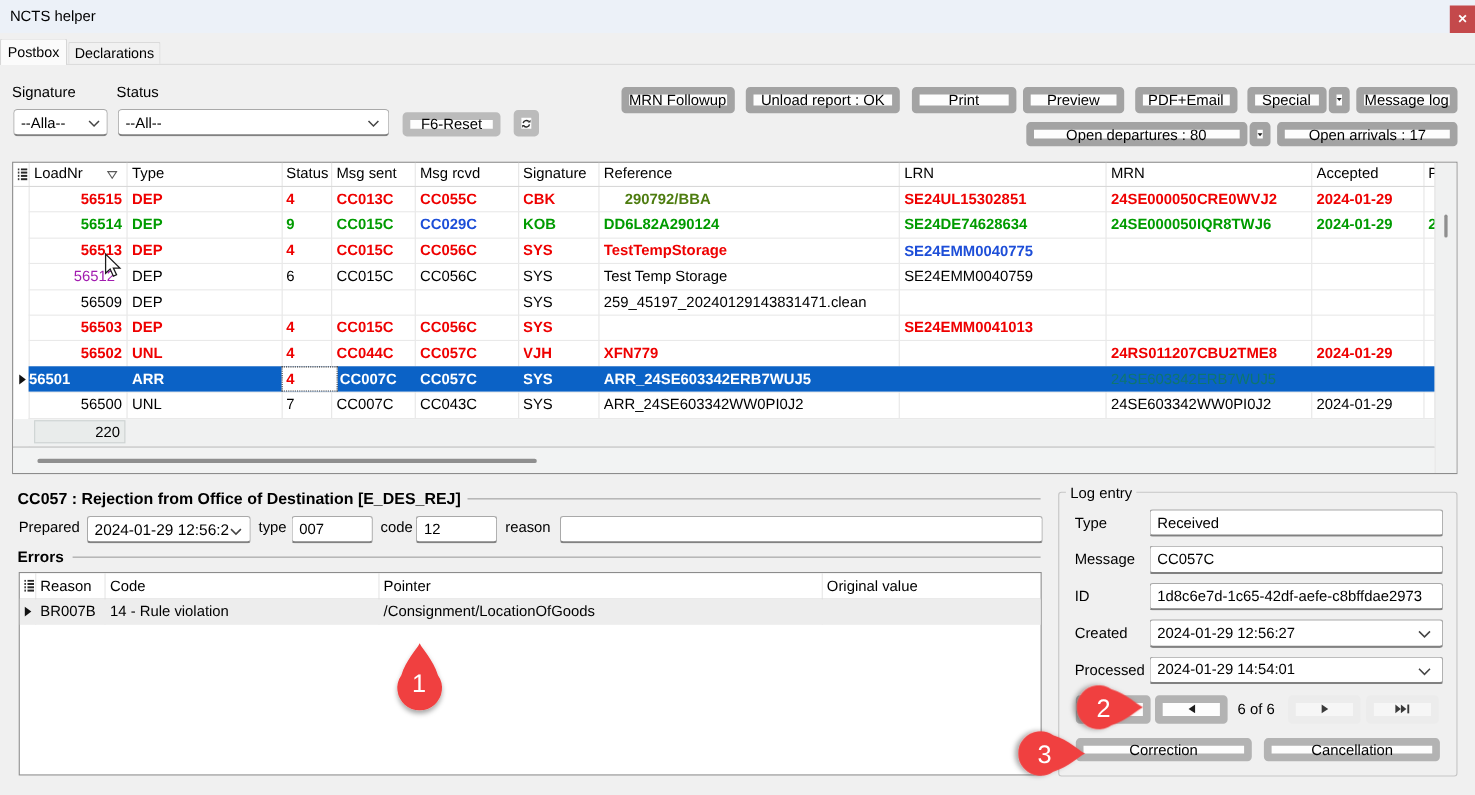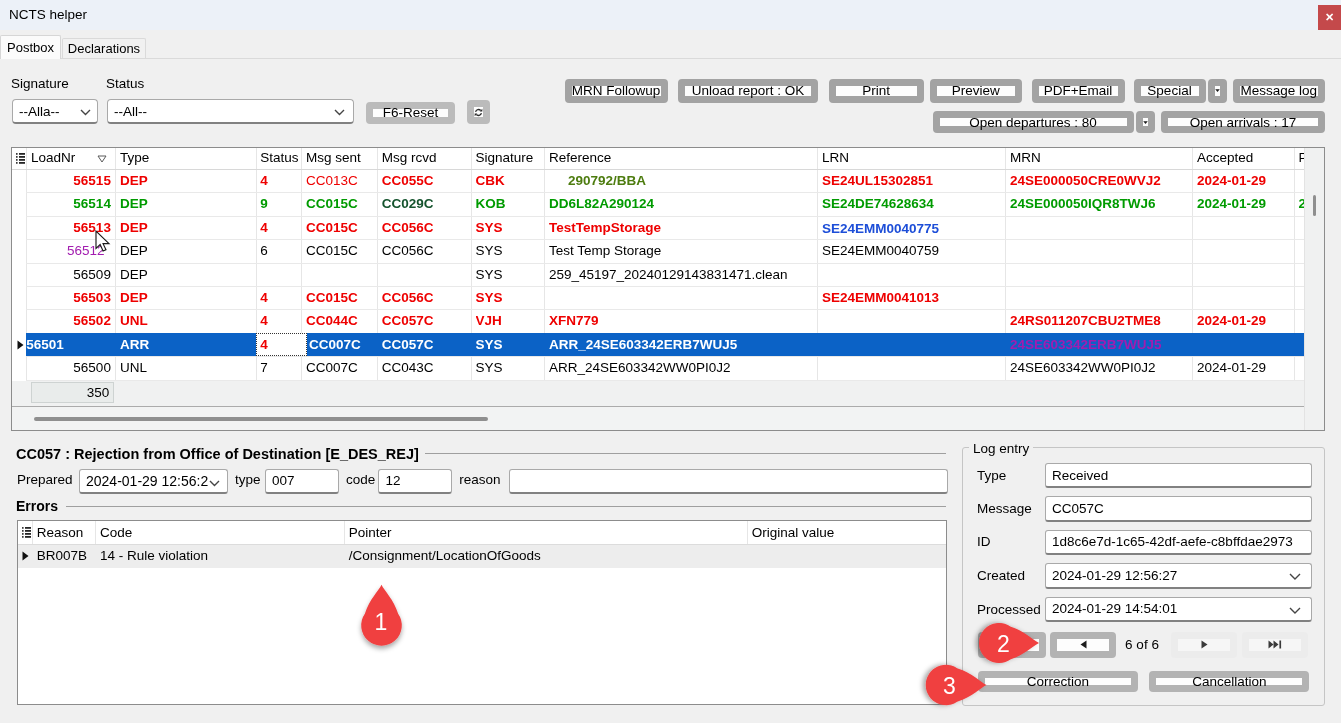--- a/index.html
+++ b/index.html
@@ -74,21 +74,21 @@
 <div class="a" style="left:26.3px;top:192.4px;width:1277.7px;height:1px;background:#e9e9e9"></div>
 <div class="a" style="left:26.3px;top:215.8px;width:1277.7px;height:1px;background:#e9e9e9"></div>
 <div class="a" style="left:26.3px;top:239.2px;width:1277.7px;height:1px;background:#e9e9e9"></div>
 <div class="a" style="left:26.3px;top:262.6px;width:1277.7px;height:1px;background:#e9e9e9"></div>
 <div class="a" style="left:26.3px;top:286.0px;width:1277.7px;height:1px;background:#e9e9e9"></div>
 <div class="a" style="left:26.3px;top:309.4px;width:1277.7px;height:1px;background:#e9e9e9"></div>
 <div class="a" style="left:26.3px;top:332.79999999999995px;width:1277.7px;height:1px;background:#e9e9e9"></div>
 <div class="a" style="left:26.3px;top:356.2px;width:1277.7px;height:1px;background:#e9e9e9"></div>
 <div class="a" style="left:26.3px;top:379.6px;width:1277.7px;height:1px;background:#e9e9e9"></div>
 <div class="a" style="left:12.0px;top:380.6px;width:1292px;height:25.0px;background:#f0f1f1"></div>
-<div class="a" style="left:30.7px;top:382.3px;width:83.5px;height:21px;background:#e9eceb;border:1px solid #ced3d2;text-align:right;line-height:19px;padding-right:4px">350</div>
+<div class="a" style="left:30.7px;top:382.3px;width:83.5px;height:21px;background:#e9eceb;border:1px solid #ced3d2;text-align:right;line-height:19px;padding-right:4px">220</div>
 <div class="a" style="left:12.0px;top:405.6px;width:1292px;height:1px;background:#ababab"></div>
 <div class="a" style="left:12.0px;top:406.6px;width:1292px;height:23.399999999999977px;background:#f2f3f3"></div>
 <div class="a" style="left:33.5px;top:417.1px;width:454px;height:3.5px;background:#8f8f8f;border-radius:2px"></div>
 <div class="a" style="left:1312.8px;top:195.0px;width:3px;height:21px;background:#8f8f8f;border-radius:1.5px"></div>
 <div class="a" style="left:30.9px;top:148.0px;width:84.10000000000001px;height:21.0px;line-height:19.5px;white-space:nowrap;overflow:hidden">LoadNr</div>
 <div class="a" style="left:120.0px;top:148.0px;width:135.29999999999998px;height:21.0px;line-height:19.5px;white-space:nowrap;overflow:hidden">Type</div>
 <div class="a" style="left:260.29999999999995px;top:148.0px;width:40.60000000000002px;height:21.0px;line-height:19.5px;white-space:nowrap;overflow:hidden">Status</div>
 <div class="a" style="left:305.90000000000003px;top:148.0px;width:70.89999999999998px;height:21.0px;line-height:19.5px;white-space:nowrap;overflow:hidden">Msg sent</div>
 <div class="a" style="left:381.8px;top:148.0px;width:88.69999999999999px;height:21.0px;line-height:19.5px;white-space:nowrap;overflow:hidden">Msg rcvd</div>
 <div class="a" style="left:475.5px;top:148.0px;width:68.39999999999998px;height:21.0px;line-height:19.5px;white-space:nowrap;overflow:hidden">Signature</div>
@@ -110,32 +110,32 @@
     <rect x="0" y="9" width="1.6" height="1.8" fill="#3c3c3c"></rect>
     <rect x="3" y="9" width="6" height="1.8" fill="#262626"></rect>
   </svg>
 <div class="a" style="left:26.3px;top:332.79999999999995px;width:1277.7px;height:23.4px;background:#0b62c6"></div>
 <svg class="a" style="left:17.0px;top:339.79999999999995px" width="7" height="10" viewBox="0 0 7 10">
     <path d="M0.5 0.5 L6.5 5 L0.5 9.5 Z" fill="#111"></path>
   </svg>
 <div class="a" style="left:26.3px;top:169.0px;width:84.60000000000001px;height:23.4px;line-height:23.4px;text-align:right;color:#ee0000;font-weight:bold;white-space:nowrap">56515</div>
 <div class="a" style="left:120.0px;top:169.0px;width:135.7px;height:23.4px;line-height:23.4px;color:#ee0000;font-weight:bold;white-space:nowrap;overflow:hidden">DEP</div>
 <div class="a" style="left:260.3px;top:169.0px;width:41.00000000000002px;height:23.4px;line-height:23.4px;color:#ee0000;font-weight:bold;white-space:nowrap;overflow:hidden">4</div>
-<div class="a" style="left:305.90000000000003px;top:169.0px;width:71.29999999999998px;height:23.4px;line-height:23.4px;color:#ee0000;font-weight:normal;white-space:nowrap;overflow:hidden">CC013C</div>
+<div class="a" style="left:305.90000000000003px;top:169.0px;width:71.29999999999998px;height:23.4px;line-height:23.4px;color:#ee0000;font-weight:bold;white-space:nowrap;overflow:hidden">CC013C</div>
 <div class="a" style="left:381.8px;top:169.0px;width:89.1px;height:23.4px;line-height:23.4px;color:#ee0000;font-weight:bold;white-space:nowrap;overflow:hidden">CC055C</div>
 <div class="a" style="left:475.5px;top:169.0px;width:68.79999999999998px;height:23.4px;line-height:23.4px;color:#ee0000;font-weight:bold;white-space:nowrap;overflow:hidden">CBK</div>
 <div class="a" style="left:568px;top:169.0px;width:268.5px;height:23.4px;line-height:23.4px;color:#4d7c0f;font-weight:bold;white-space:nowrap;overflow:hidden">290792/BBA</div>
 <div class="a" style="left:822.0px;top:169.0px;width:183.4px;height:23.4px;line-height:23.4px;color:#ee0000;font-weight:bold;white-space:nowrap;overflow:hidden">SE24UL15302851</div>
 <div class="a" style="left:1010.0px;top:169.0px;width:182.29999999999998px;height:23.4px;line-height:23.4px;color:#ee0000;font-weight:bold;white-space:nowrap;overflow:hidden">24SE000050CRE0WVJ2</div>
 <div class="a" style="left:1196.8999999999999px;top:169.0px;width:96.9px;height:23.4px;line-height:23.4px;color:#ee0000;font-weight:bold;white-space:nowrap;overflow:hidden">2024-01-29</div>
 <div class="a" style="left:26.3px;top:192.4px;width:84.60000000000001px;height:23.4px;line-height:23.4px;text-align:right;color:#009b00;font-weight:bold;white-space:nowrap">56514</div>
 <div class="a" style="left:120.0px;top:192.4px;width:135.7px;height:23.4px;line-height:23.4px;color:#009b00;font-weight:bold;white-space:nowrap;overflow:hidden">DEP</div>
 <div class="a" style="left:260.3px;top:192.4px;width:41.00000000000002px;height:23.4px;line-height:23.4px;color:#009b00;font-weight:bold;white-space:nowrap;overflow:hidden">9</div>
 <div class="a" style="left:305.90000000000003px;top:192.4px;width:71.29999999999998px;height:23.4px;line-height:23.4px;color:#009b00;font-weight:bold;white-space:nowrap;overflow:hidden">CC015C</div>
-<div class="a" style="left:381.8px;top:192.4px;width:89.1px;height:23.4px;line-height:23.4px;color:#14532d;font-weight:bold;white-space:nowrap;overflow:hidden">CC029C</div>
+<div class="a" style="left:381.8px;top:192.4px;width:89.1px;height:23.4px;line-height:23.4px;color:#1d4ed8;font-weight:bold;white-space:nowrap;overflow:hidden">CC029C</div>
 <div class="a" style="left:475.5px;top:192.4px;width:68.79999999999998px;height:23.4px;line-height:23.4px;color:#009b00;font-weight:bold;white-space:nowrap;overflow:hidden">KOB</div>
 <div class="a" style="left:548.9px;top:192.4px;width:268.5px;height:23.4px;line-height:23.4px;color:#009b00;font-weight:bold;white-space:nowrap;overflow:hidden">DD6L82A290124</div>
 <div class="a" style="left:822.0px;top:192.4px;width:183.4px;height:23.4px;line-height:23.4px;color:#009b00;font-weight:bold;white-space:nowrap;overflow:hidden">SE24DE74628634</div>
 <div class="a" style="left:1010.0px;top:192.4px;width:182.29999999999998px;height:23.4px;line-height:23.4px;color:#009b00;font-weight:bold;white-space:nowrap;overflow:hidden">24SE000050IQR8TWJ6</div>
 <div class="a" style="left:1196.8999999999999px;top:192.4px;width:96.9px;height:23.4px;line-height:23.4px;color:#009b00;font-weight:bold;white-space:nowrap;overflow:hidden">2024-01-29</div>
 <div class="a" style="left:1298.3999999999999px;top:192.4px;width:5.600000000000046px;height:23.4px;line-height:23.4px;color:#009b00;font-weight:bold;white-space:nowrap;overflow:hidden">2</div>
 <div class="a" style="left:26.3px;top:215.8px;width:84.60000000000001px;height:23.4px;line-height:23.4px;text-align:right;color:#ee0000;font-weight:bold;white-space:nowrap">56513</div>
 <div class="a" style="left:120.0px;top:215.8px;width:135.7px;height:23.4px;line-height:23.4px;color:#ee0000;font-weight:bold;white-space:nowrap;overflow:hidden">DEP</div>
 <div class="a" style="left:260.3px;top:215.8px;width:41.00000000000002px;height:23.4px;line-height:23.4px;color:#ee0000;font-weight:bold;white-space:nowrap;overflow:hidden">4</div>
 <div class="a" style="left:305.90000000000003px;top:215.8px;width:71.29999999999998px;height:23.4px;line-height:23.4px;color:#ee0000;font-weight:bold;white-space:nowrap;overflow:hidden">CC015C</div>
@@ -172,21 +172,21 @@
 <div class="a" style="left:1010.0px;top:309.4px;width:182.29999999999998px;height:23.4px;line-height:23.4px;color:#ee0000;font-weight:bold;white-space:nowrap;overflow:hidden">24RS011207CBU2TME8</div>
 <div class="a" style="left:1196.8999999999999px;top:309.4px;width:96.9px;height:23.4px;line-height:23.4px;color:#ee0000;font-weight:bold;white-space:nowrap;overflow:hidden">2024-01-29</div>
 <div class="a" style="left:26.3px;top:332.79999999999995px;width:84.60000000000001px;height:23.4px;line-height:23.4px;color:#fff;font-weight:bold;white-space:nowrap">56501</div>
 <div class="a" style="left:120.0px;top:332.79999999999995px;width:135.7px;height:23.4px;line-height:23.4px;color:#fff;font-weight:bold;white-space:nowrap;overflow:hidden">ARR</div>
 <div class="a" style="left:255.7px;top:333.29999999999995px;width:51px;height:22.4px;background:#fff;border:1px dotted #333"></div>
 <div class="a" style="left:260.3px;top:332.79999999999995px;width:41.00000000000002px;height:23.4px;line-height:23.4px;color:#ee0000;font-weight:bold;white-space:nowrap;overflow:hidden">4</div>
 <div class="a" style="left:308.90000000000003px;top:332.79999999999995px;width:68.29999999999998px;height:23.4px;line-height:23.4px;color:#fff;font-weight:bold;white-space:nowrap;overflow:hidden">CC007C</div>
 <div class="a" style="left:381.8px;top:332.79999999999995px;width:89.1px;height:23.4px;line-height:23.4px;color:#fff;font-weight:bold;white-space:nowrap;overflow:hidden">CC057C</div>
 <div class="a" style="left:475.5px;top:332.79999999999995px;width:68.79999999999998px;height:23.4px;line-height:23.4px;color:#fff;font-weight:bold;white-space:nowrap;overflow:hidden">SYS</div>
 <div class="a" style="left:548.9px;top:332.79999999999995px;width:268.5px;height:23.4px;line-height:23.4px;color:#fff;font-weight:bold;white-space:nowrap;overflow:hidden">ARR_24SE603342ERB7WUJ5</div>
-<div class="a" style="left:1010.0px;top:332.79999999999995px;width:182.29999999999998px;height:40px;line-height:23.4px;color:#a21caf;font-weight:bold;white-space:nowrap;overflow:hidden">24SE603342ERB7WUJ5</div>
+<div class="a" style="left:1010.0px;top:332.79999999999995px;width:182.29999999999998px;height:40px;line-height:23.4px;color:#0f766e;font-weight:normal;white-space:nowrap;overflow:hidden">24SE603342ERB7WUJ5</div>
 <div class="a" style="left:26.3px;top:356.2px;width:84.60000000000001px;height:35px;line-height:23.4px;text-align:right;color:#000;font-weight:normal;white-space:nowrap">56500</div>
 <div class="a" style="left:120.0px;top:356.2px;width:135.7px;height:23.4px;line-height:23.4px;color:#000;font-weight:normal;white-space:nowrap;overflow:hidden">UNL</div>
 <div class="a" style="left:260.3px;top:356.2px;width:41.00000000000002px;height:23.4px;line-height:23.4px;color:#000;font-weight:normal;white-space:nowrap;overflow:hidden">7</div>
 <div class="a" style="left:305.90000000000003px;top:356.2px;width:71.29999999999998px;height:23.4px;line-height:23.4px;color:#000;font-weight:normal;white-space:nowrap;overflow:hidden">CC007C</div>
 <div class="a" style="left:381.8px;top:356.2px;width:89.1px;height:23.4px;line-height:23.4px;color:#000;font-weight:normal;white-space:nowrap;overflow:hidden">CC043C</div>
 <div class="a" style="left:475.5px;top:356.2px;width:68.79999999999998px;height:23.4px;line-height:23.4px;color:#000;font-weight:normal;white-space:nowrap;overflow:hidden">SYS</div>
 <div class="a" style="left:548.9px;top:356.2px;width:268.5px;height:23.4px;line-height:23.4px;color:#000;font-weight:normal;white-space:nowrap;overflow:hidden">ARR_24SE603342WW0PI0J2</div>
 <div class="a" style="left:1010.0px;top:356.2px;width:182.29999999999998px;height:23.4px;line-height:23.4px;color:#000;font-weight:normal;white-space:nowrap;overflow:hidden">24SE603342WW0PI0J2</div>
 <div class="a" style="left:1196.8999999999999px;top:356.2px;width:96.9px;height:23.4px;line-height:23.4px;color:#000;font-weight:normal;white-space:nowrap;overflow:hidden">2024-01-29</div>
 <div class="lbl bold" style="left:16px;top:446px;font-size:14.5px">CC057 : Rejection from Office of Destination [E_DES_REJ]</div>

